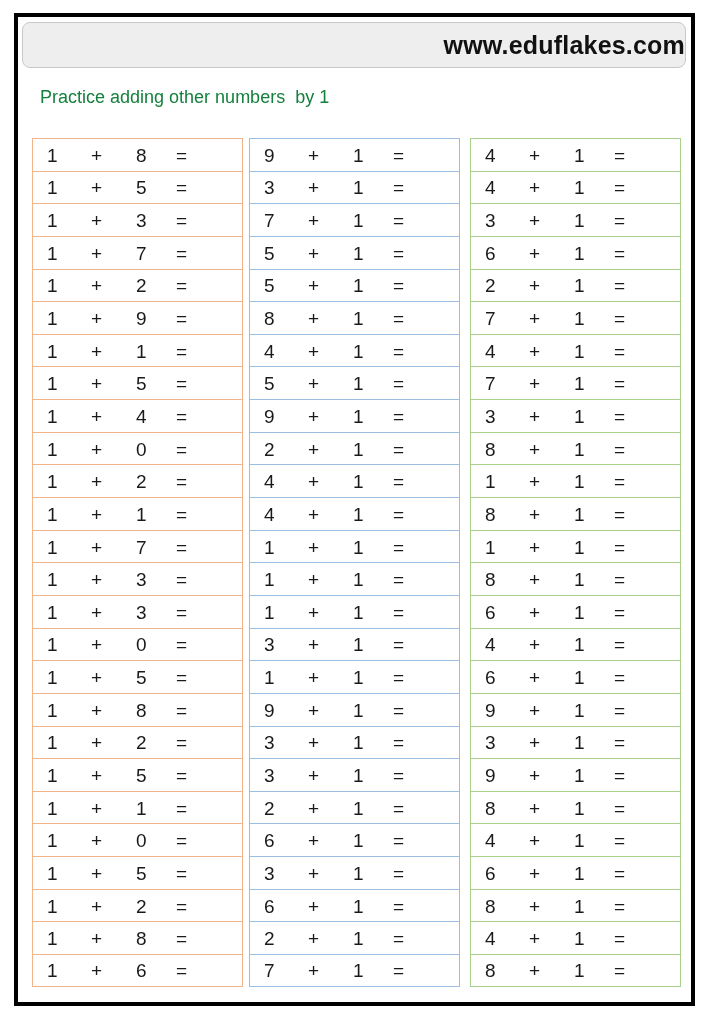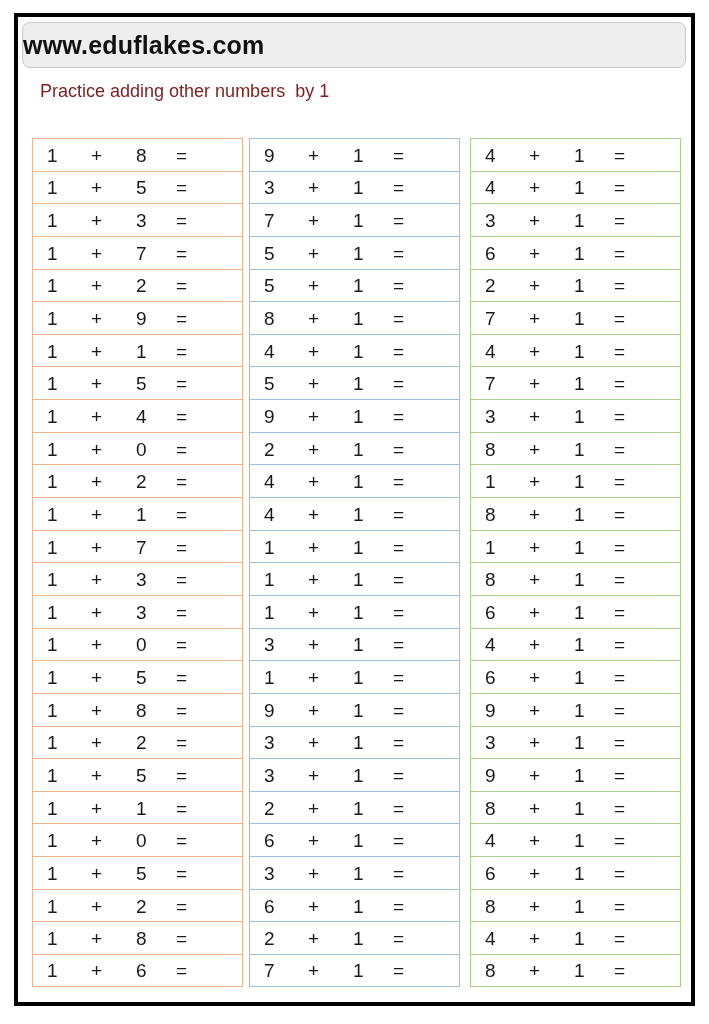--- a/index.html
+++ b/index.html
@@ -28,35 +28,35 @@
       position: absolute;
       left: 22px;
       top: 22px;
       width: 664px;
       height: 46px;
       background: #eeeeee;
       border: 1px solid #c8c8c8;
       border-radius: 8px;
       display: flex;
       align-items: center;
-      justify-content: flex-start;
+      justify-content: flex-end;
       box-sizing: border-box;
     }
     .header-title {
       font-size: 25px;
       font-weight: bold;
       color: #111111;
       letter-spacing: 0.2px;
     }
     .subtitle {
       position: absolute;
       left: 40px;
-      top: 81px;
+      top: 87px;
       font-size: 18px;
-      color: #7f1d1d;
+      color: #15803d;
       white-space: pre;
     }
     .column {
       position: absolute;
       top: 138px;
       width: 211px;
       box-sizing: border-box;
     }
     .row {
       position: relative;

